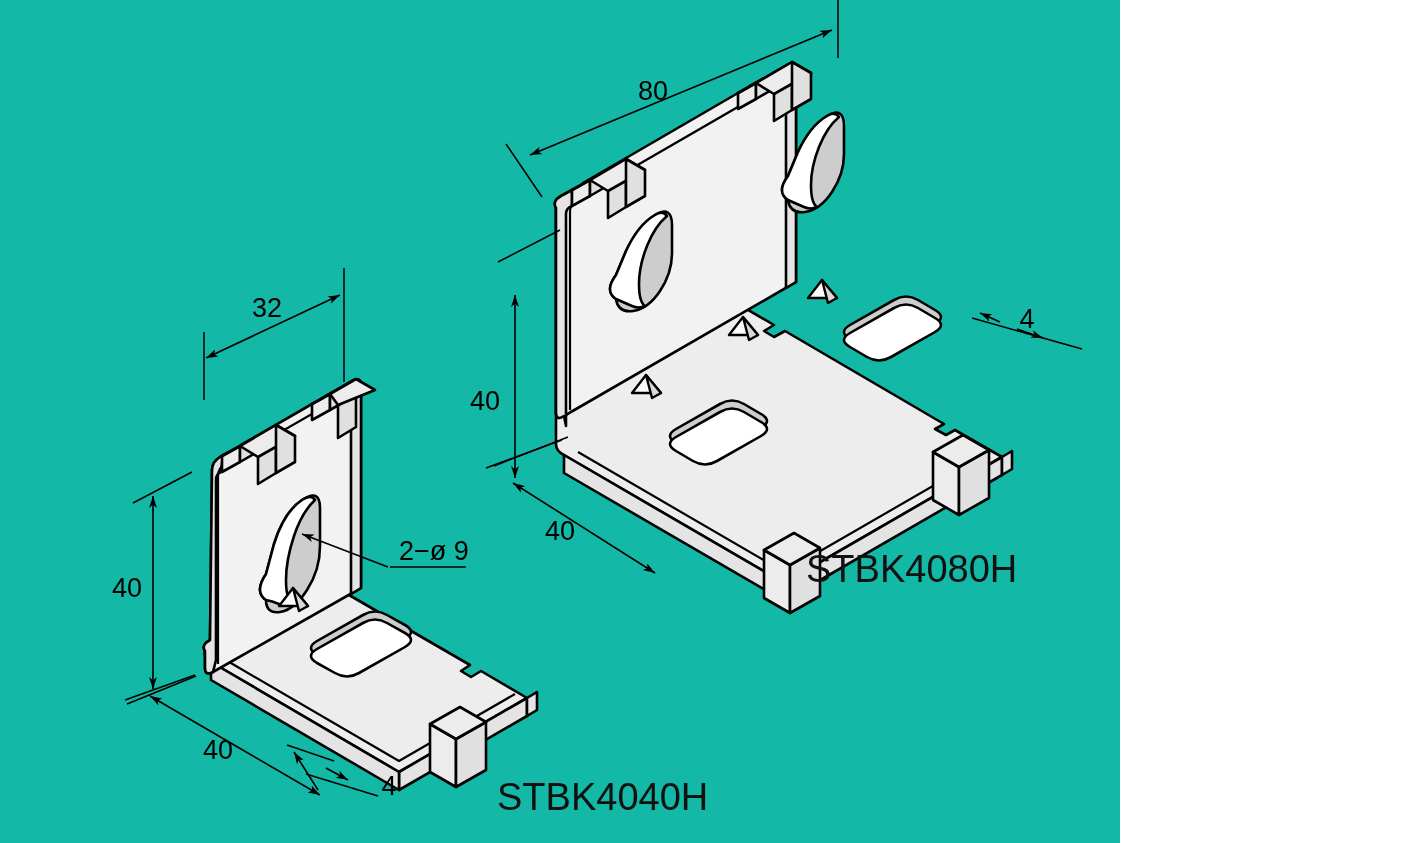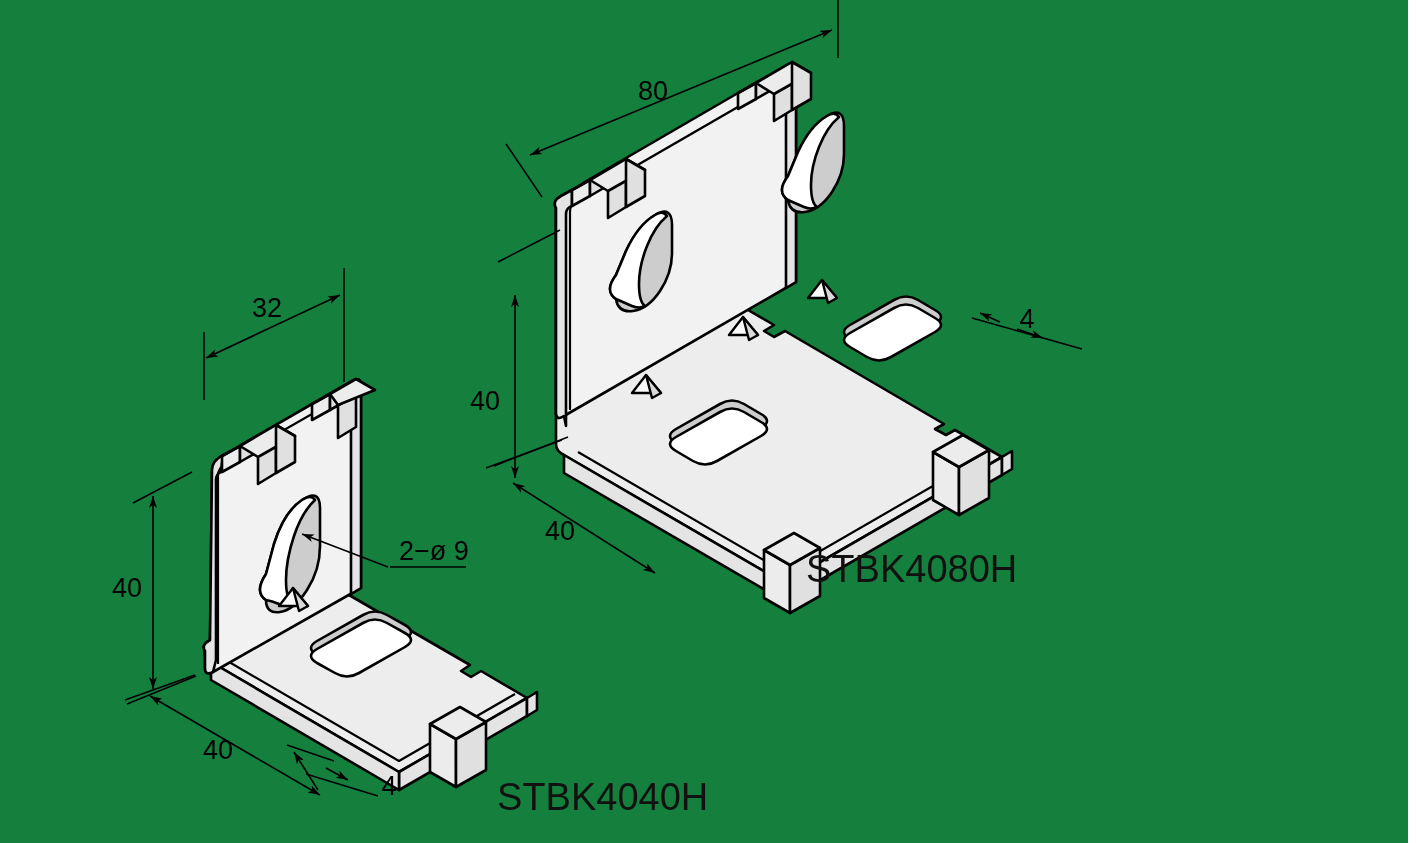--- a/index.html
+++ b/index.html
@@ -8,23 +8,23 @@
     background: #ffffff;
   }
   body {
     font-family: "Liberation Sans", sans-serif;
     width: 1416px;
     height: 843px;
     overflow: hidden;
   }
   #drawing-root {
     position: relative;
-    width: 1408px;
+    width: 1120px;
     height: 843px;
-    background: #15803d;
+    background: #14b8a6;
   }
   svg#cad {
     display: block;
     width: 1416px;
     height: 843px;
   }
   .dim-text {
     font-family: "Liberation Sans", sans-serif;
     font-size: 27px;
     fill: #000000;

